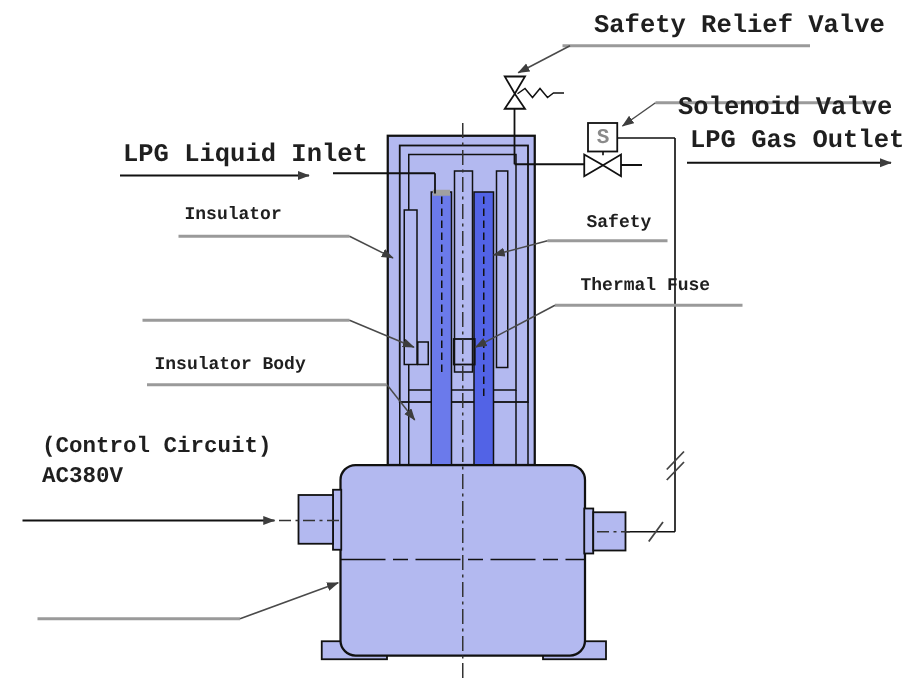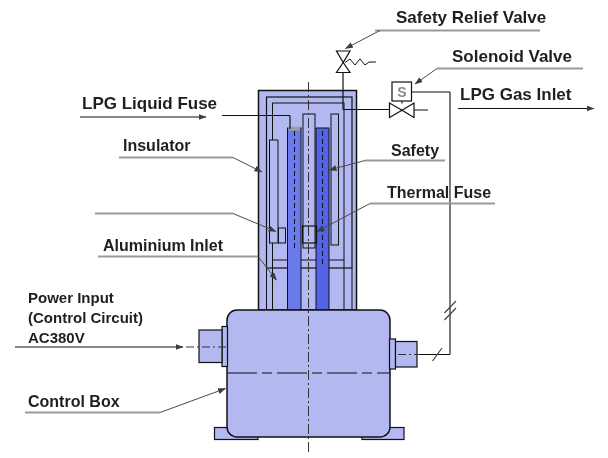--- a/index.html
+++ b/index.html
@@ -1,26 +1,26 @@
 <!DOCTYPE html>
 <html style="--body-fill: #b3b9f0; --heat1: #6b7aeb; --heat2: #5263e6; --outline: #111111; --leader: #4a4a4a; --underline: #9a9a9a; --text: #1f1f1f;"><head>
 <meta charset="utf-8">
 <style>
   html,body{margin:0;padding:0;background:#fff;}
   #canvas{
     position:relative;width:608px;height:458px;background:#fff;overflow:hidden;
-    font-family:Liberation Sans, sans-serif;
+    font-family:Liberation Mono, monospace;
   }
   #linework{position:absolute;left:0;top:0;}
   .lbl{
     position:absolute;color:var(--text,#1f1f1f);font-weight:600;
     white-space:nowrap;letter-spacing:0px;line-height:1.1;
   }
   .fs17{font-size:17px;}
-  .fs16{font-size:16px;}
+  .fs16{font-size:12px;}
   .power{font-size:15px;line-height:20px;font-weight:600;}
   .s-letter{
     position:absolute;left:392px;top:83px;width:20px;height:18px;
     color:#8a8a8a;font-size:14px;font-weight:600;text-align:center;line-height:18px;
   }
   
   .f-body{fill:var(--body-fill,#b3b9f0);stroke:var(--outline,#111);}
   .f-heat1{fill:var(--heat1,#6b7aeb);stroke:var(--outline,#111);}
   .f-heat2{fill:var(--heat2,#5263e6);stroke:var(--outline,#111);}
   .f-white{fill:#ffffff;stroke:var(--outline,#111);}
@@ -120,28 +120,26 @@
       <path class="leader" marker-end="url(#arr)" d="M233,213.5 L276,231.5"></path>
       <path class="leader" marker-end="url(#arr)" d="M258,256.5 L276.5,280"></path>
       <path class="leader" marker-end="url(#arr)" d="M160,412.5 L225.5,388.5"></path>
       <path class="ln" stroke-width="1.2" marker-end="url(#arr)" d="M80,117 H206"></path>
       <path class="ln" stroke-width="1.2" marker-end="url(#arr)" d="M458,108.5 H594"></path>
       <path class="ln" stroke-width="1.2" marker-end="url(#arr)" d="M15,347 H183"></path>
     </g>
   </svg>
 
   <div class="lbl fs17" style="left:396px;top:9px;">Safety Relief Valve</div>
-  <div class="lbl fs17" style="left:452px;top:48px;">Solenoid Valve</div>
-  <div class="lbl fs17" style="left:82px;top:95px;">LPG Liquid Fuse</div>
-  <div class="lbl fs17" style="left:460px;top:86px;">LPG Gas Inlet</div>
+  <div class="lbl fs17" style="left:452px;top:64px;">Solenoid Valve</div>
+  <div class="lbl fs17" style="left:82px;top:95px;">LPG Liquid Inlet</div>
+  <div class="lbl fs17" style="left:460px;top:86px;">LPG Gas Outlet</div>
   <div class="lbl fs16" style="left:123px;top:137px;">Insulator</div>
   <div class="lbl fs16" style="left:391px;top:142px;">Safety</div>
   <div class="lbl fs16" style="left:387px;top:184px;text-align:right;">Thermal Fuse</div>
-  <div class="lbl fs16" style="left:103px;top:237px;">Aluminium Inlet</div>
+  <div class="lbl fs16" style="left:103px;top:237px;">Insulator Body</div>
   <div class="lbl power" style="left:28px;top:288px;">
-    <div>Power Input</div>
     <div>(Control Circuit)</div>
     <div>AC380V</div>
   </div>
-  <div class="lbl fs16" style="left:28px;top:393px;">Control Box</div>
   <div class="s-letter">S</div>
 
 </div>
 
 </body></html>

